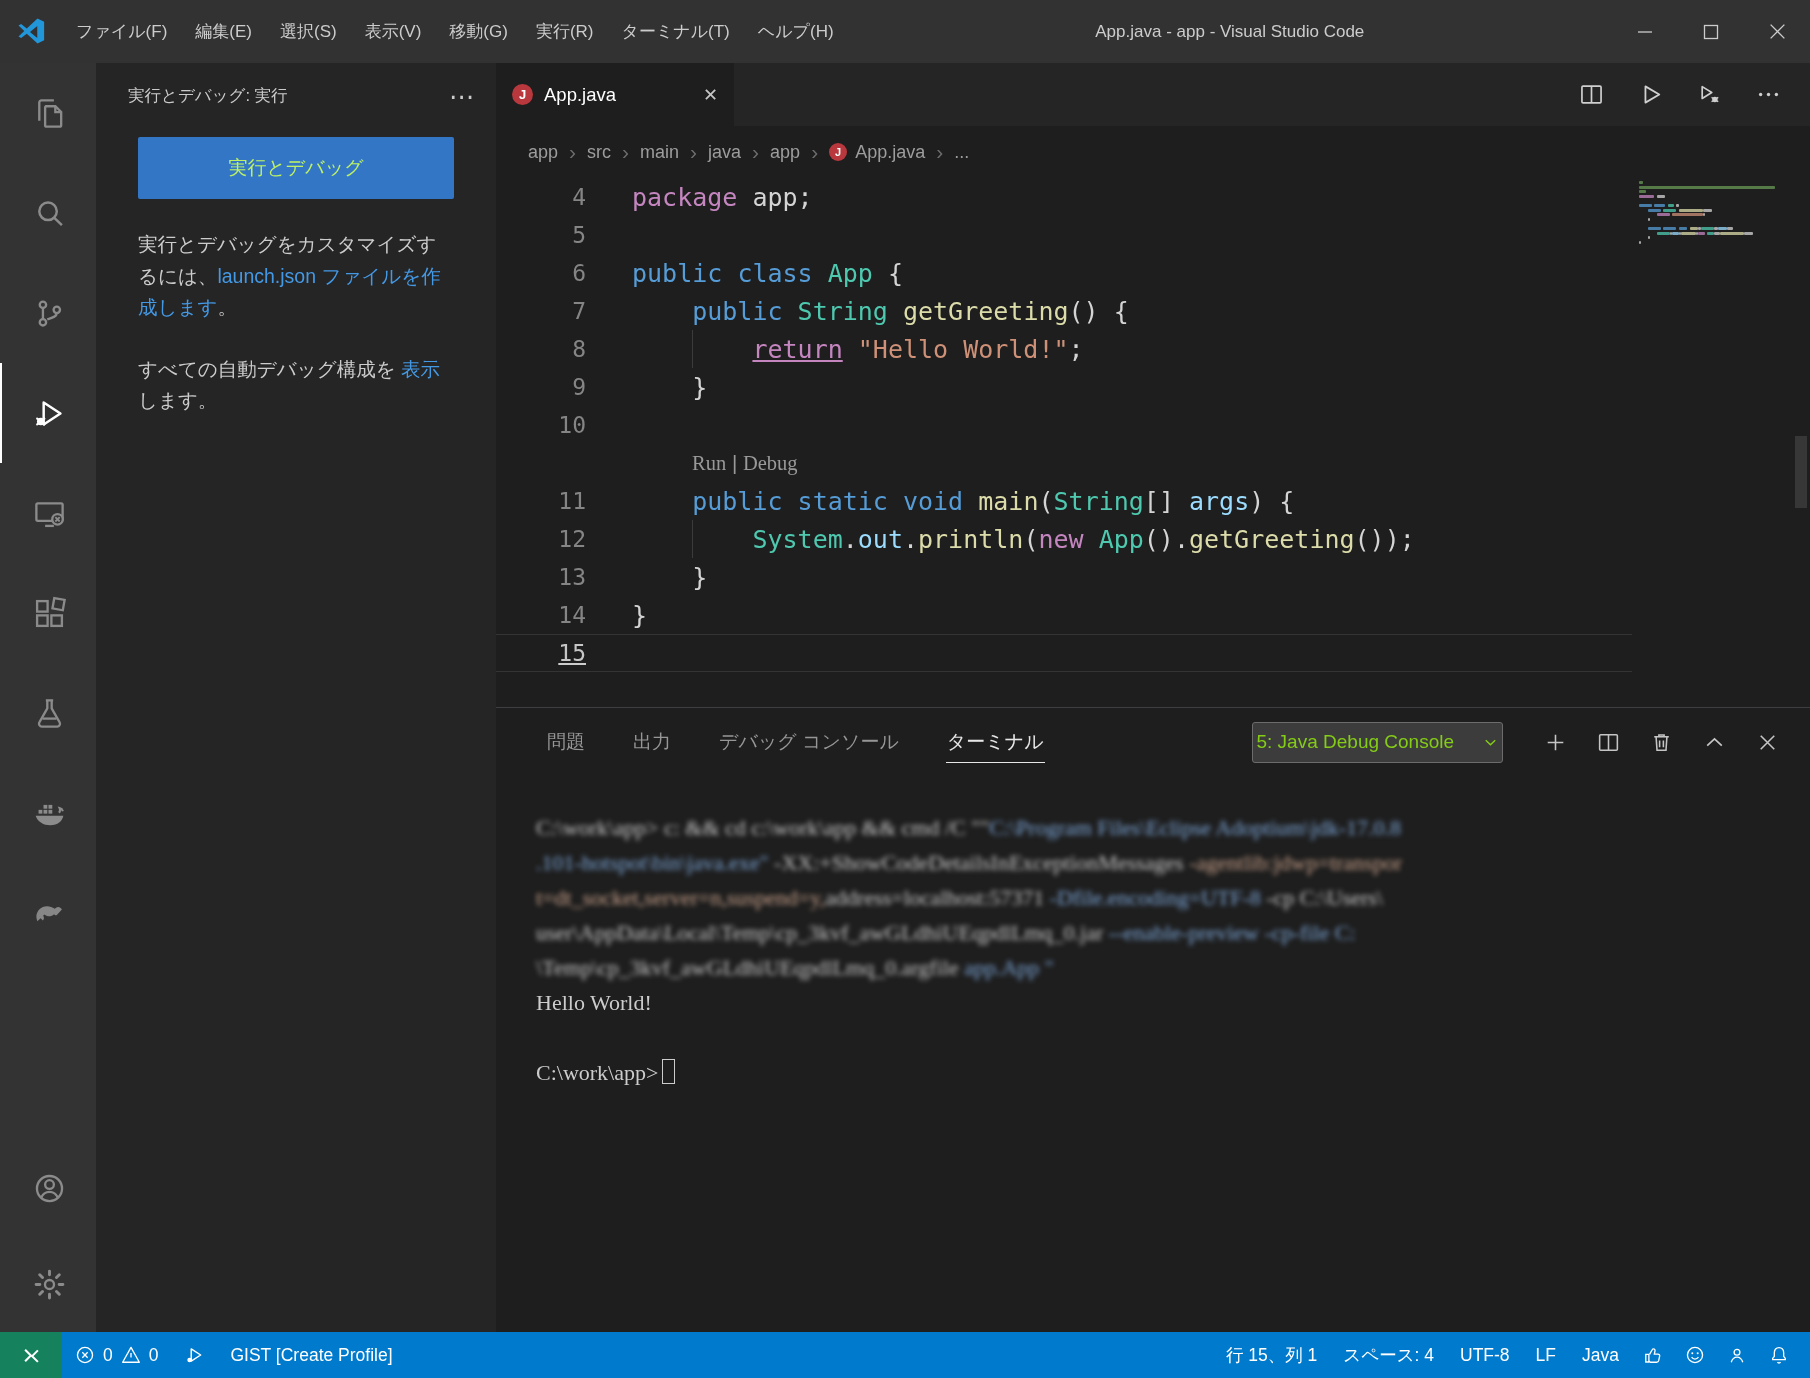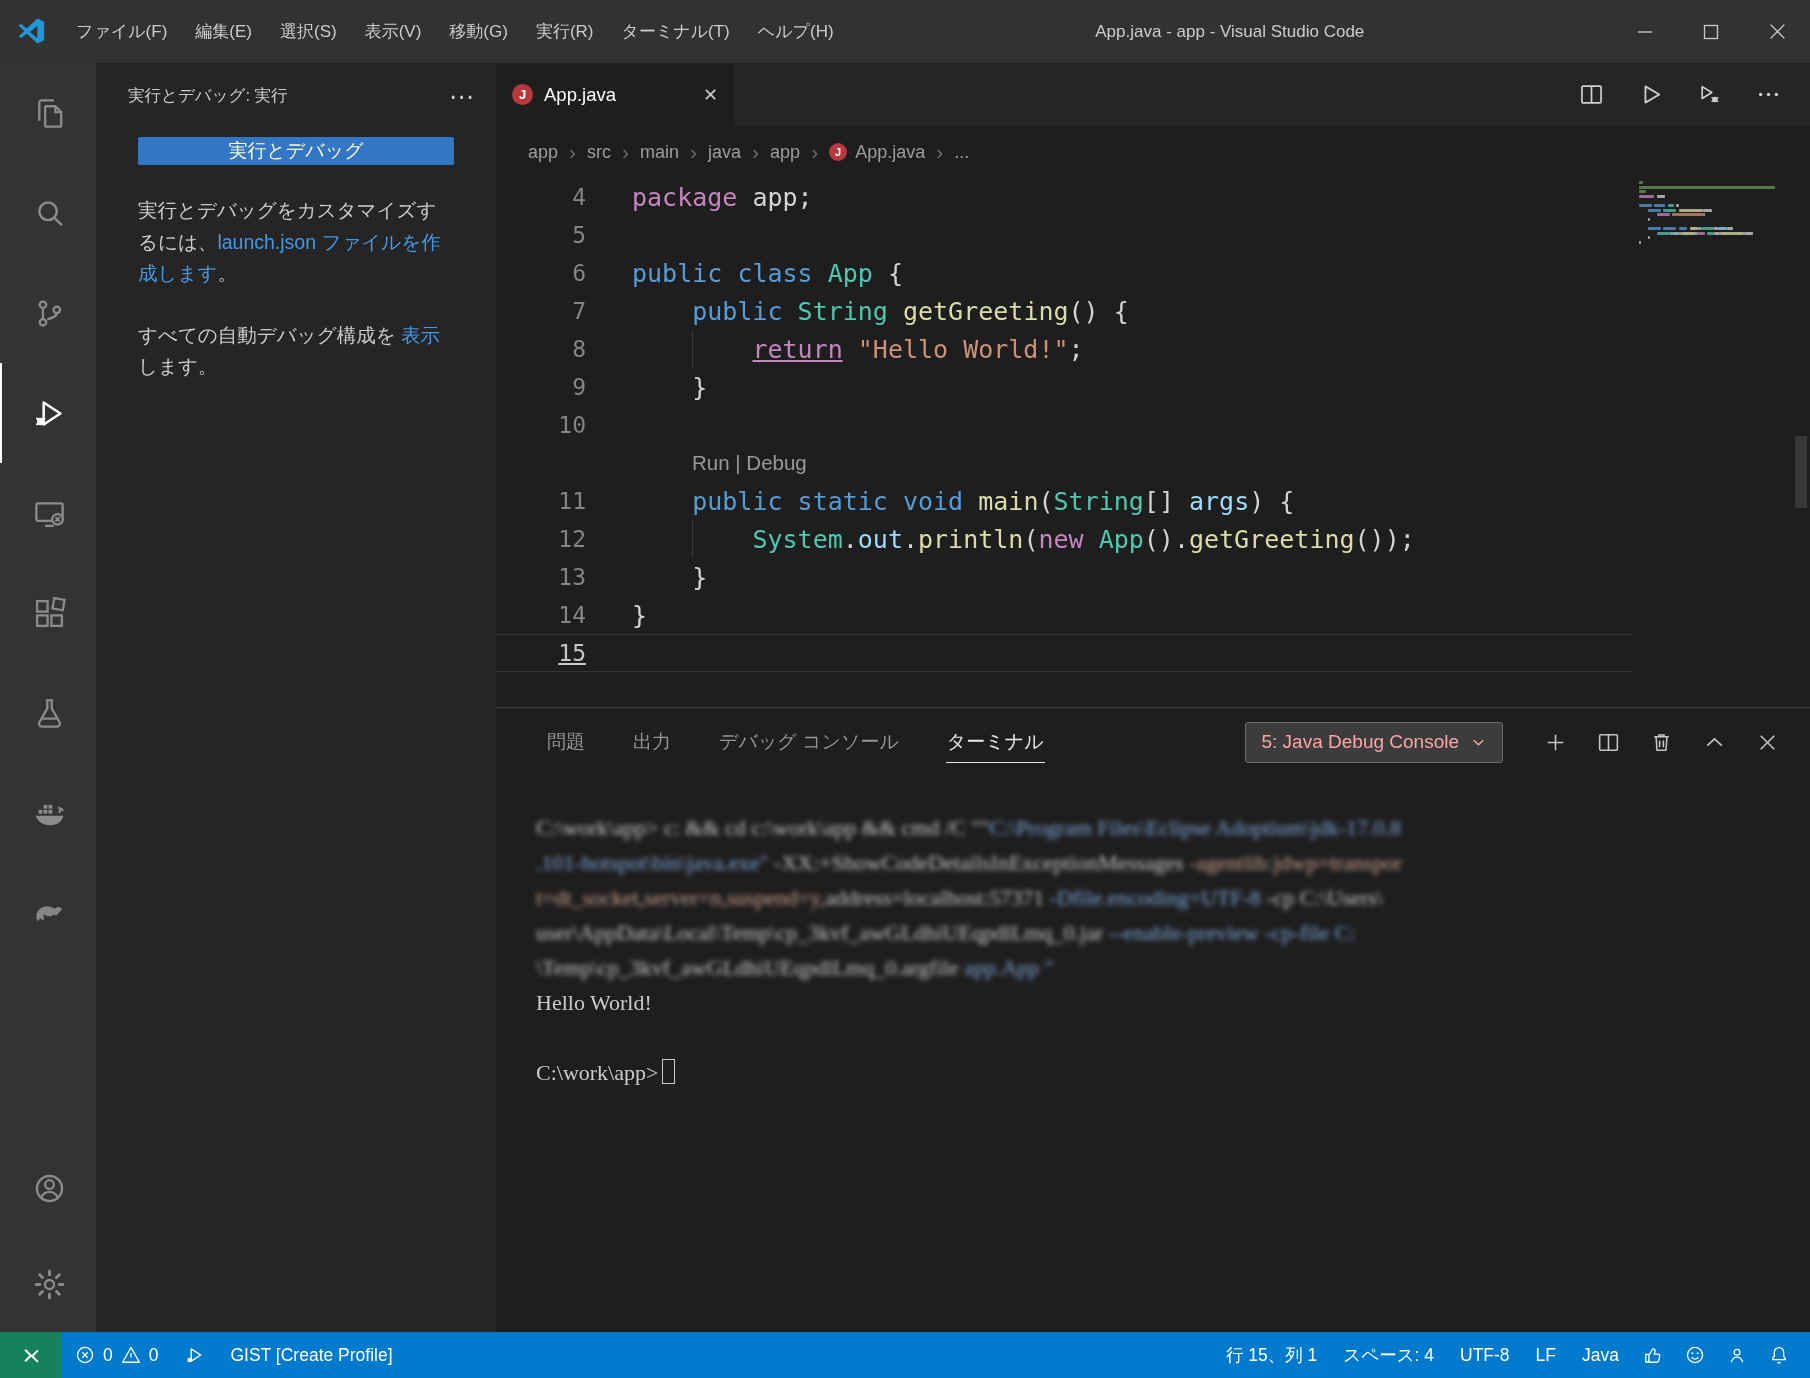--- a/index.html
+++ b/index.html
@@ -30,22 +30,22 @@
   .ab-item svg { width:35px; height:35px; }
   .ab-spacer { flex:1; }
   .ab-item.bottom { height:96px; }
 
   
   .sidebar { width:400px; background:#252526; display:flex; flex-direction:column; }
   .sb-header { display:flex; align-items:center; height:66px; padding:0 22px 0 32px; }
   .sb-title { flex:1; font-size:16.5px; color:#cbcbcb; }
   .sb-ellipsis { font-size:25px; color:#cccccc; line-height:1; }
   .sb-body { padding:8px 42px 0 42px; }
-  .run-btn { display:block; width:100%; height:28px; border:none; border-radius:2px;
-             background:var(--button,#3476c6); color:#fef9c3; font-size:19px;
+  .run-btn { display:block; width:100%; height:62px; border:none; border-radius:2px;
+             background:var(--button,#3476c6); color:#bef264; font-size:19px;
              font-family:inherit; }
   .sb-text { margin-top:30px; font-size:19.5px; line-height:1.62; color:#cccccc; }
   .sb-link { color:var(--link,#4499e5); text-decoration:none; }
 
   
   .editor { flex:1; min-width:0; display:flex; flex-direction:column; background:#1e1e1e; }
   .tabbar { height:63px; background:#252526; display:flex; }
   .tab { width:238px; background:#1e1e1e; display:flex; align-items:center; gap:11px; padding:0 16px; }
   .java-dot { width:21px; height:21px; border-radius:50%; background:#b8383d; color:#ffffff;
               font-size:13px; font-weight:bold; display:inline-flex; align-items:center; justify-content:center; flex:none; }
@@ -63,41 +63,41 @@
   .code-area { flex:1; position:relative; overflow:hidden;
                font-family:"DejaVu Sans Mono","Liberation Mono",monospace; font-size:25px; }
   .code-lines { margin-right:178px; }
   .code-line { height:38px; display:flex; align-items:center; position:relative; }
   .code-line.current { box-shadow: inset 0 1px 0 #343434, inset 0 -1px 0 #343434; text-decoration: underline; }
   .gutter { width:90px; flex:none; text-align:right; font-size:23px; color:#858585; }
   .gutter.active { color:#c6c6c6; }
   .code-text { white-space:pre; padding-left:46px; }
   .lens-row .code-text { padding-left:106px; font-family:"Liberation Sans","DejaVu Sans",sans-serif;
                          font-size:20.5px; color:#999999; }
-  .lens-link { color:#999999; }
+  .lens-link { color:#999999;font-family:Liberation Serif, serif; }
   .indent-guide { position:absolute; left:196px; top:0; bottom:0; width:1px; background:#3b3b3b; }
 
   .minimap { position:absolute; top:3px; right:25px; width:146px; }
   .mini-row { display:flex; height:3px; margin-bottom:1.6px; }
   .mini-seg { height:3px; border-radius:1px; opacity:.75; flex:none; }
   .mini-sp { height:3px; flex:none; }
   .scroll-slider { position:absolute; right:3px; top:258px; width:12px; height:72px;
                    background:rgba(121,121,121,.28); }
 
   
   .panel { height:625px; border-top:1px solid #3e3e42; display:flex; flex-direction:column; }
   .panel-header { height:68px; display:flex; align-items:center; padding:0 30px 0 50px; }
   .panel-tabs { display:flex; gap:46px; }
   .panel-tab { font-size:19px; color:#969696; padding:7px 1px; }
   .panel-tab.active { color:#e7e7e7; border-bottom:1.5px solid #e7e7e7; }
   .panel-controls { margin-left:auto; display:flex; align-items:center; gap:28px; color:#c5c5c5; }
   .panel-controls svg { width:25px; height:25px; }
-  .term-dropdown { display:flex; align-items:center; gap:11px; height:41px; padding:0 15px;
+  .term-dropdown { display:flex; align-items:center; gap:28px; height:41px; padding:0 3px;
                    border:1px solid #6c6c6c; border-radius:3px; background:#3c3c3c;
-                   font-size:19px; color:#fca5a5; margin-right:12px; }
+                   font-size:19px; color:#84cc16; margin-right:12px; }
   .term-dropdown svg { width:17px; height:17px; }
 
   .terminal { flex:1; padding:34px 0 0 40px; color:#cccccc;
               font-family:Liberation Serif, serif;
               font-size:22px; line-height:35px; }
   .term-line { white-space:pre; }
   .term-line.blurred { filter:blur(2.6px); }
   .term-cursor { display:inline-block; width:13px; height:25px; border:1.5px solid #cccccc;
                  margin-left:4px; vertical-align:-4px; }
 

